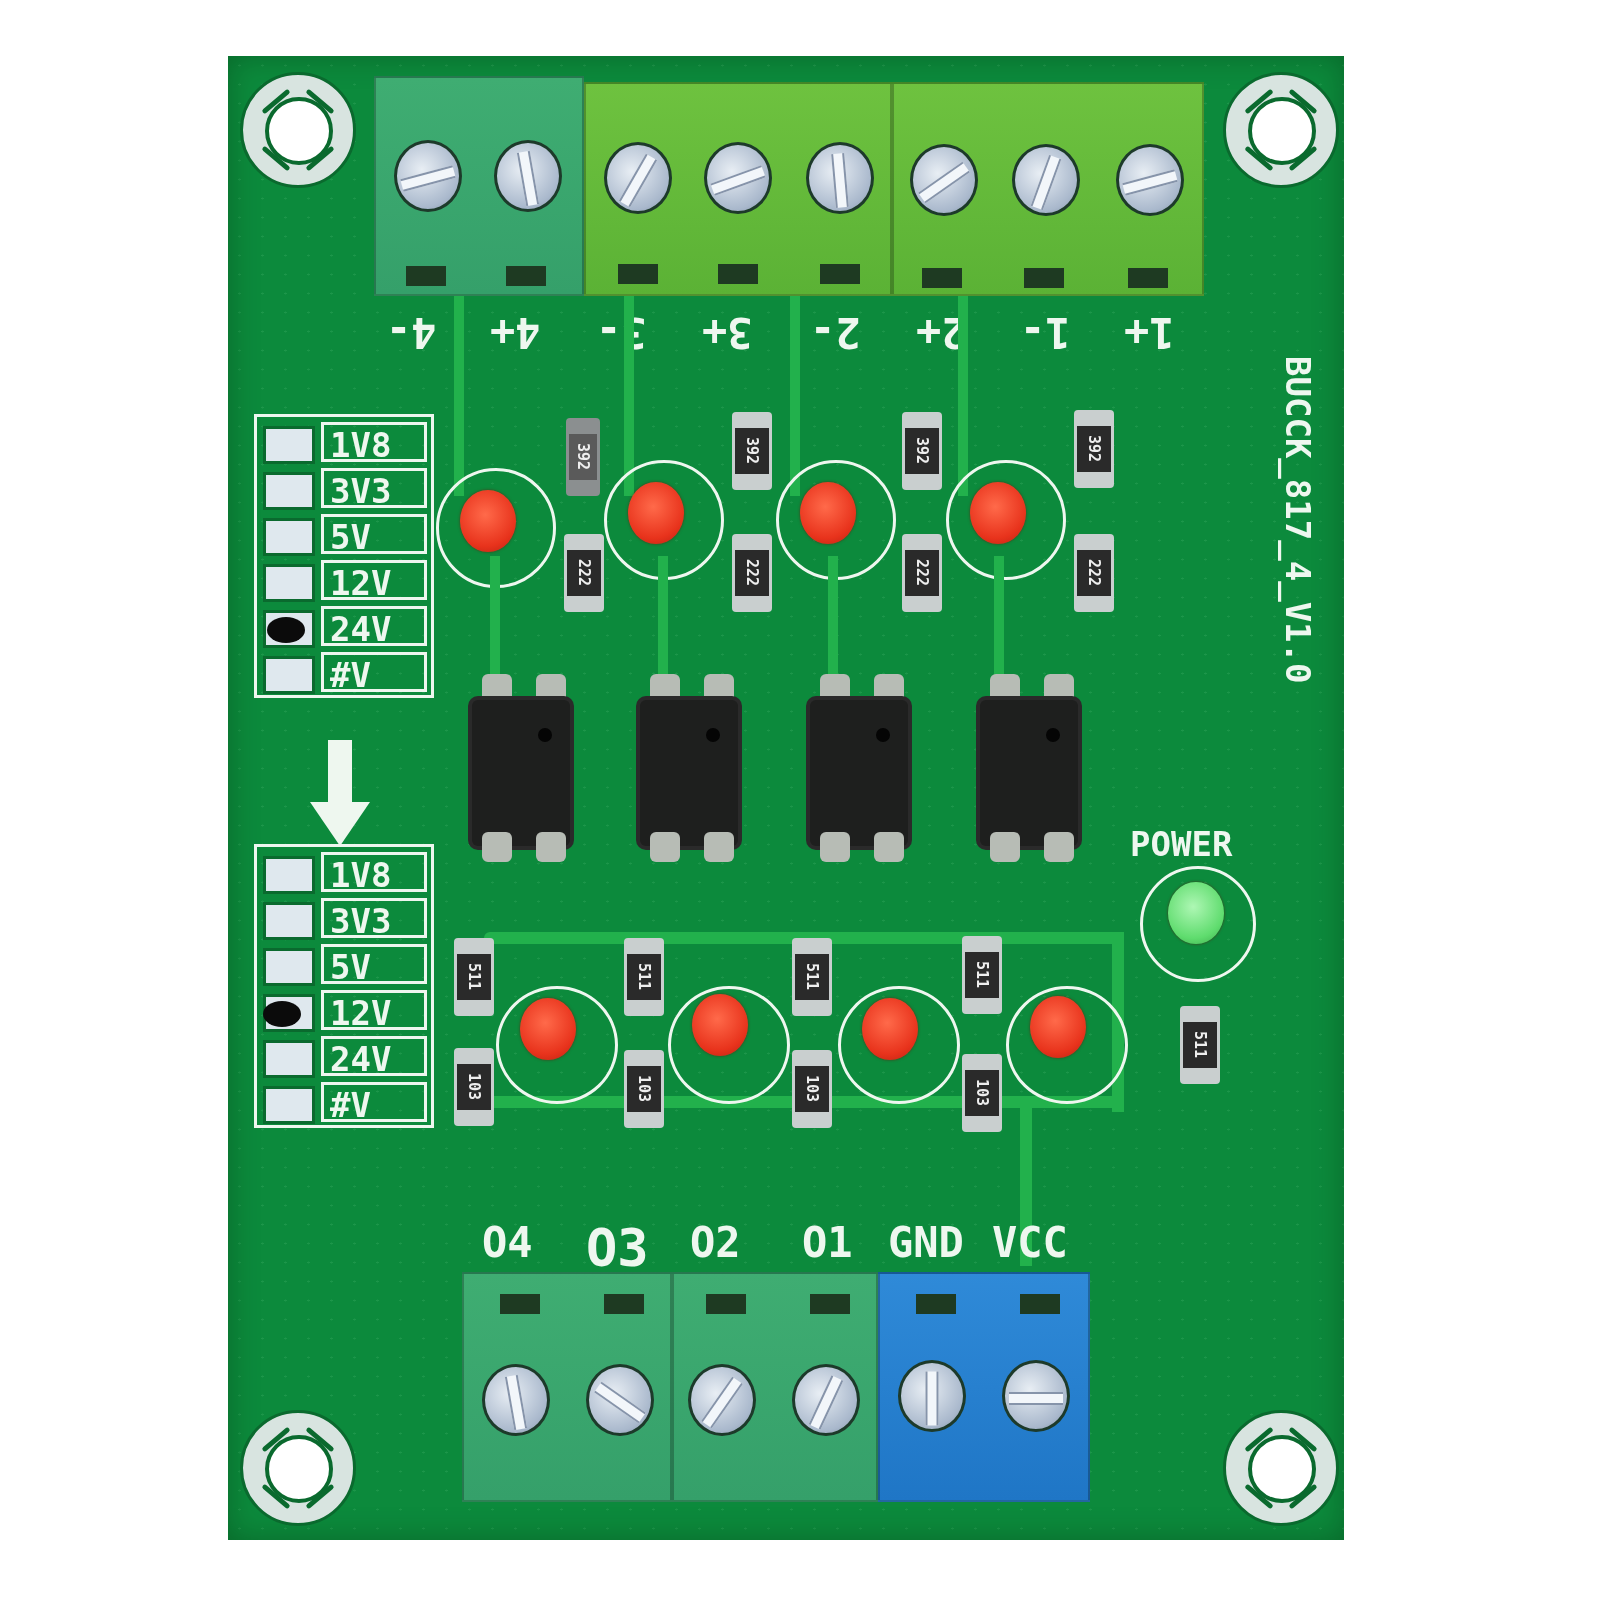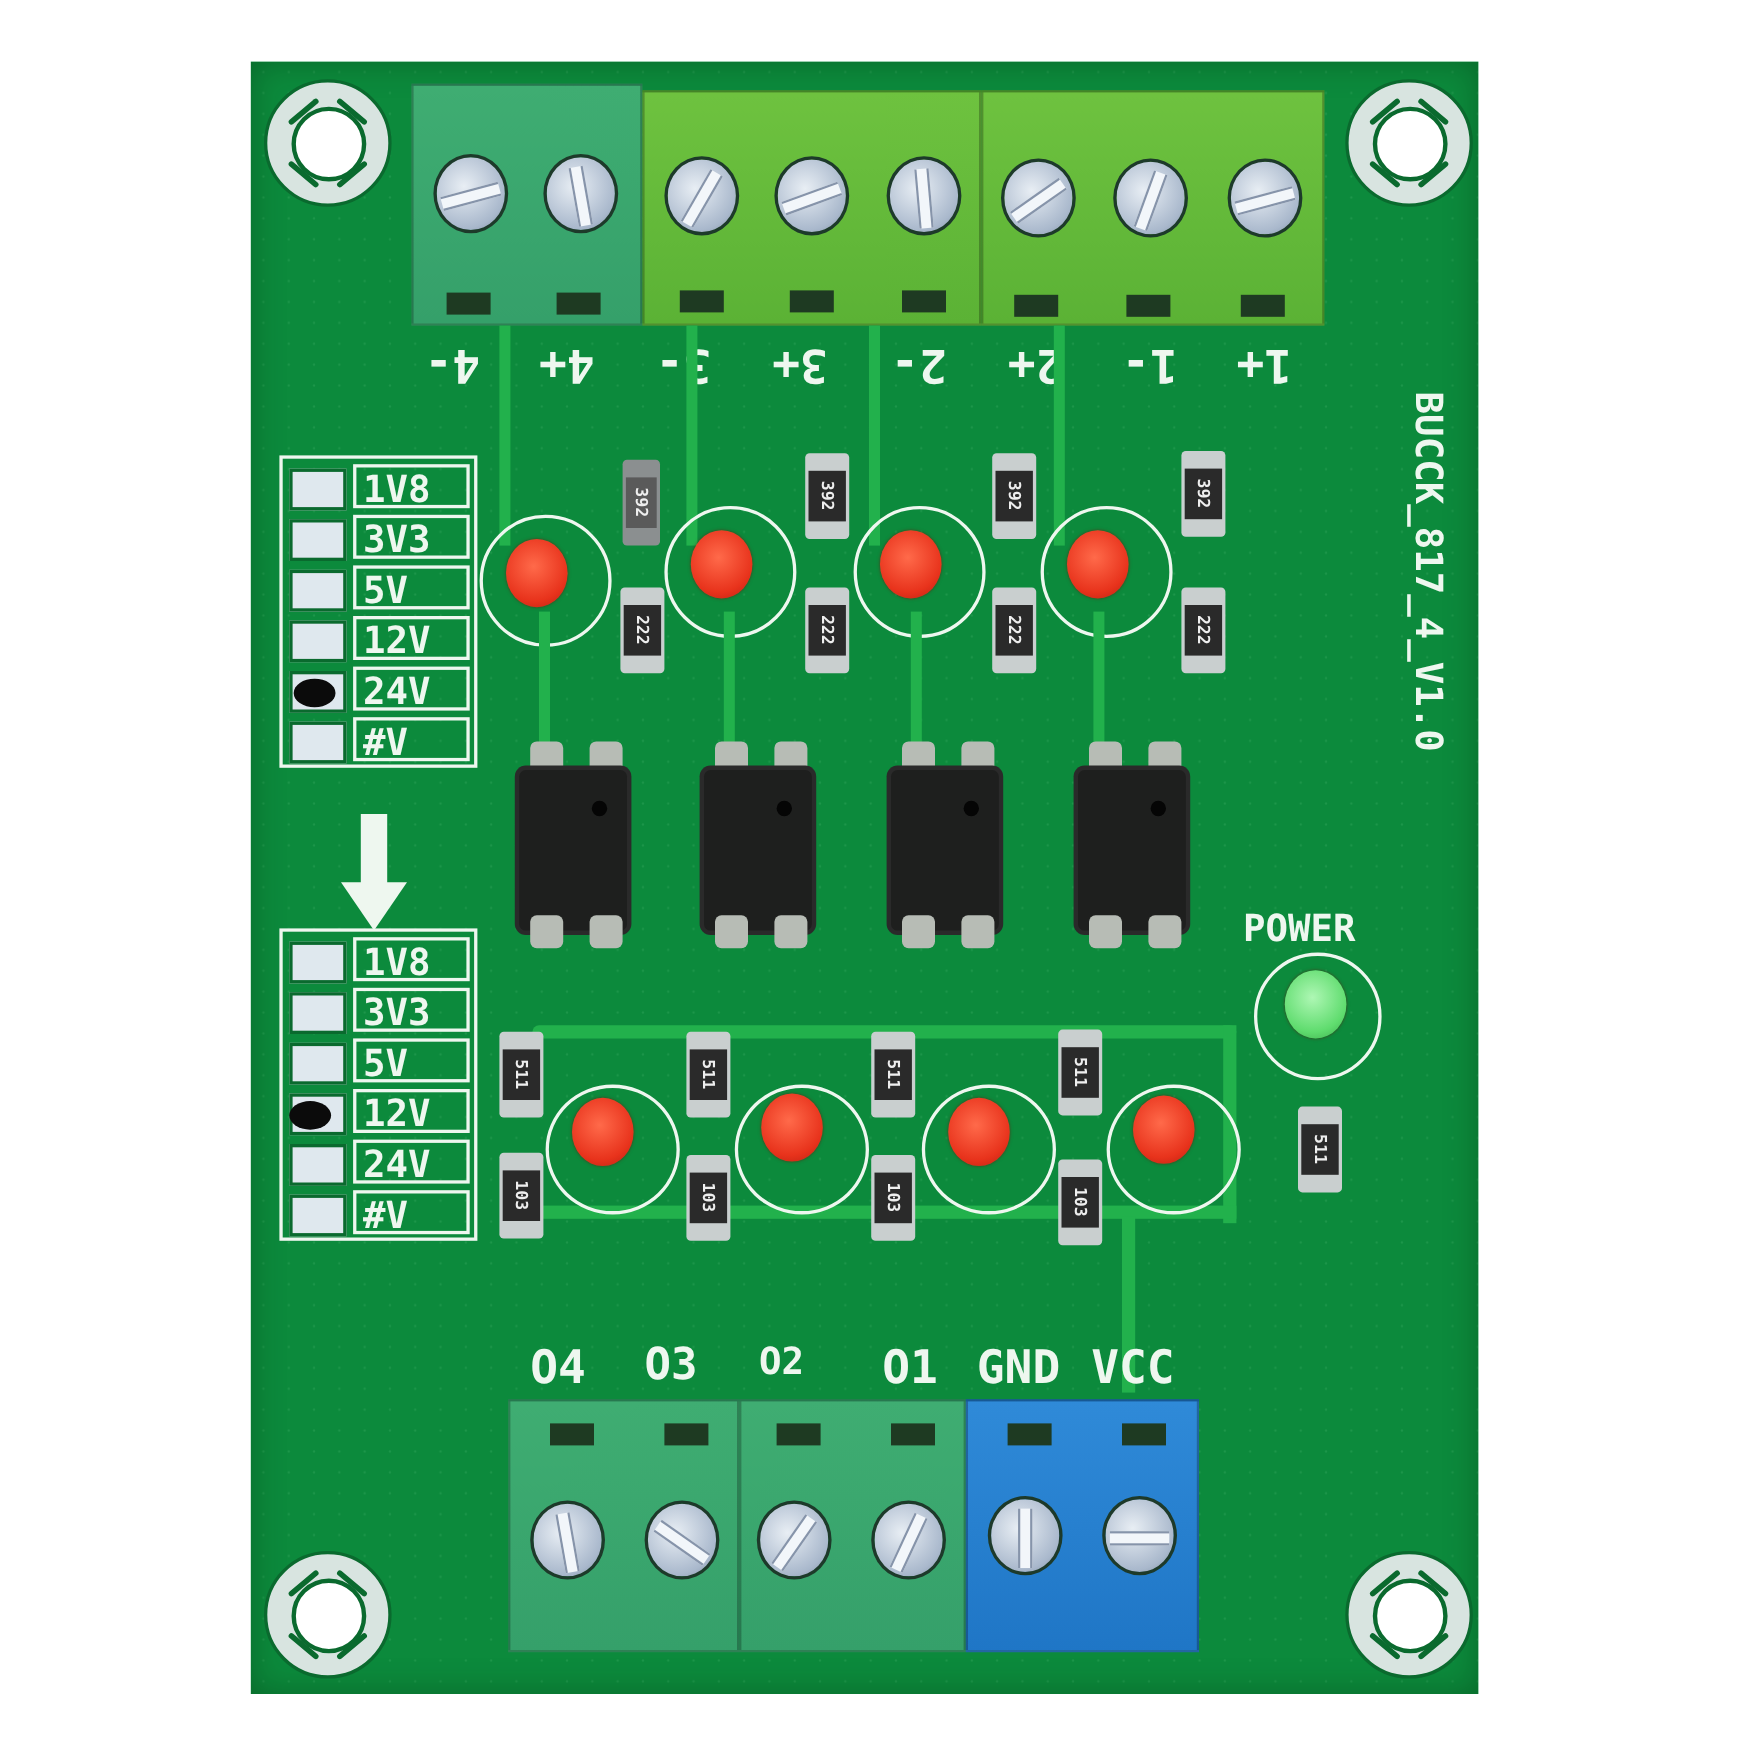--- a/index.html
+++ b/index.html
@@ -298,22 +298,22 @@
       <div class="body">103</div>
     </div>
   <div class="res" style="left:564px;top:994px;">
       <div class="body">103</div>
     </div>
   <div class="res" style="left:734px;top:998px;">
       <div class="body">103</div>
     </div>
 
   <div class="silk" style="left:254px;top:1162px;font-size:42px;">O4</div>
-  <div class="silk" style="left:358px;top:1162px;font-size:40px;">O3</div>
-  <div class="silk" style="left:462px;top:1162px;font-size:34px;">O2</div>
+  <div class="silk" style="left:358px;top:1162px;font-size:52px;">O3</div>
+  <div class="silk" style="left:462px;top:1162px;font-size:42px;">O2</div>
   <div class="silk" style="left:574px;top:1162px;font-size:42px;">O1</div>
   <div class="silk" style="left:660px;top:1162px;font-size:42px;">GND</div>
   <div class="silk" style="left:764px;top:1162px;font-size:42px;">VCC</div>
 
   <div class="tb dark" style="left:234px;top:1216px;width:210px;height:230px;">
     <div class="port" style="left:36px;top:20px;"></div>
       <div class="port" style="left:140px;top:20px;"></div>
     <div class="screw" style="left:18px;top:90px;">
         <div class="slot" style="transform:rotate(80deg)"></div>
       </div>

